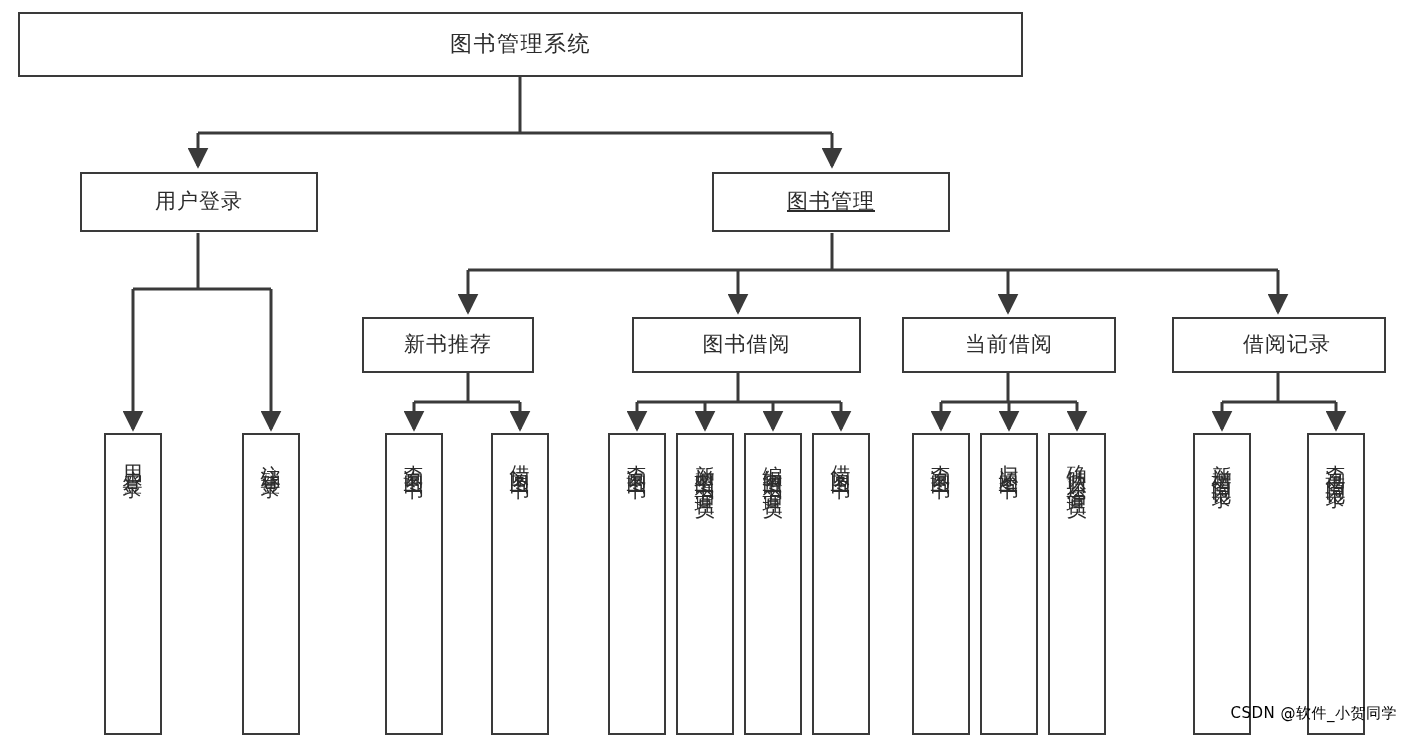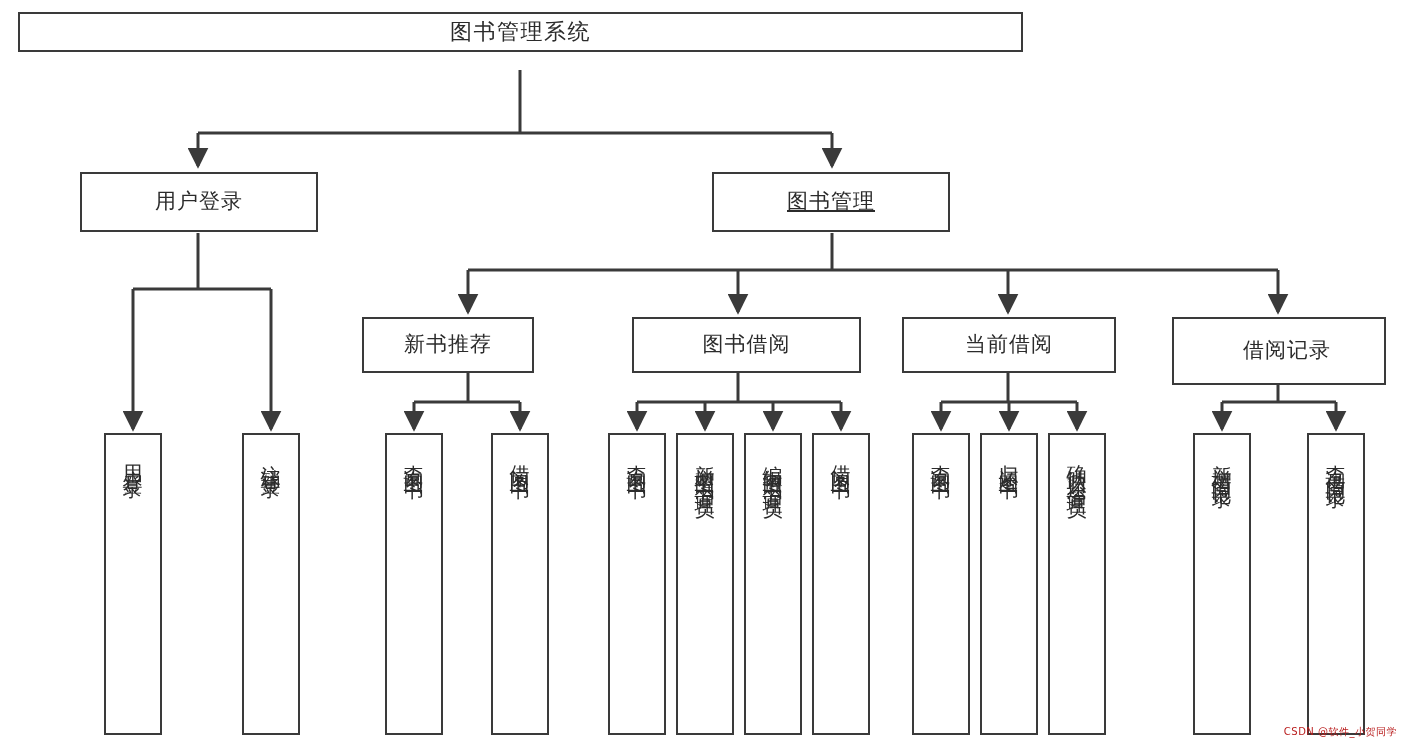--- a/index.html
+++ b/index.html
@@ -60,23 +60,23 @@
     writing-mode: vertical-rl;
     text-orientation: upright;
     font-size: 20px;
     letter-spacing: 5px;
     line-height: 1;
     white-space: nowrap;
   }
   .watermark {
     position: absolute;
     right: 8px;
-    bottom: 8px;
-    font-size: 10px;
-    color: #b91c1c;
+    bottom: 24px;
+    font-size: 15px;
+    color: #000000;
     letter-spacing: 0.5px;
     z-index: 5;
     white-space: nowrap;
   }
 </style>
 </head>
 <body>
 
 <div id="canvas">
 
@@ -124,41 +124,41 @@
       <path d="M 1009 402 L 1009 429" marker-end="url(#arrow)"></path>
       <path d="M 1077 402 L 1077 429" marker-end="url(#arrow)"></path>
 
       <path d="M 1278 373 L 1278 402"></path>
       <path d="M 1222 402 L 1336 402"></path>
       <path d="M 1222 402 L 1222 429" marker-end="url(#arrow)"></path>
       <path d="M 1336 402 L 1336 429" marker-end="url(#arrow)"></path>
     </g>
   </svg>
 
-  <div class="node root horiz" style="left:18px; top:12px; width:1005px; height:40px;">
+  <div class="node root horiz" style="left:18px; top:12px; width:1005px; height:65px;">
     <span class="node-label">图书管理系统</span>
   </div>
 
   <div class="node horiz" style="left:80px; top:172px; width:238px; height:60px;">
     <span class="node-label">用户登录</span>
   </div>
   <div class="node horiz" style="left:712px; top:172px; width:238px; height:60px;text-decoration:underline;">
     <span class="node-label">图书管理</span>
   </div>
 
   <div class="node horiz" style="left:362px; top:317px; width:172px; height:56px;">
     <span class="node-label">新书推荐</span>
   </div>
   <div class="node horiz" style="left:632px; top:317px; width:229px; height:56px;">
     <span class="node-label">图书借阅</span>
   </div>
   <div class="node horiz" style="left:902px; top:317px; width:214px; height:56px;">
     <span class="node-label">当前借阅</span>
   </div>
-  <div class="node horiz" style="left:1172px; top:317px; width:214px; height:68px;padding-left:16px;">
+  <div class="node horiz" style="left:1172px; top:317px; width:214px; height:56px;padding-left:16px;">
     <span class="node-label">借阅记录</span>
   </div>
 
   <div class="node vert" style="left:104px; top:433px; width:58px; height:302px;">
     <span class="node-label">用户登录</span>
   </div>
   <div class="node vert" style="left:242px; top:433px; width:58px; height:302px;">
     <span class="node-label">注销登录</span>
   </div>
 

